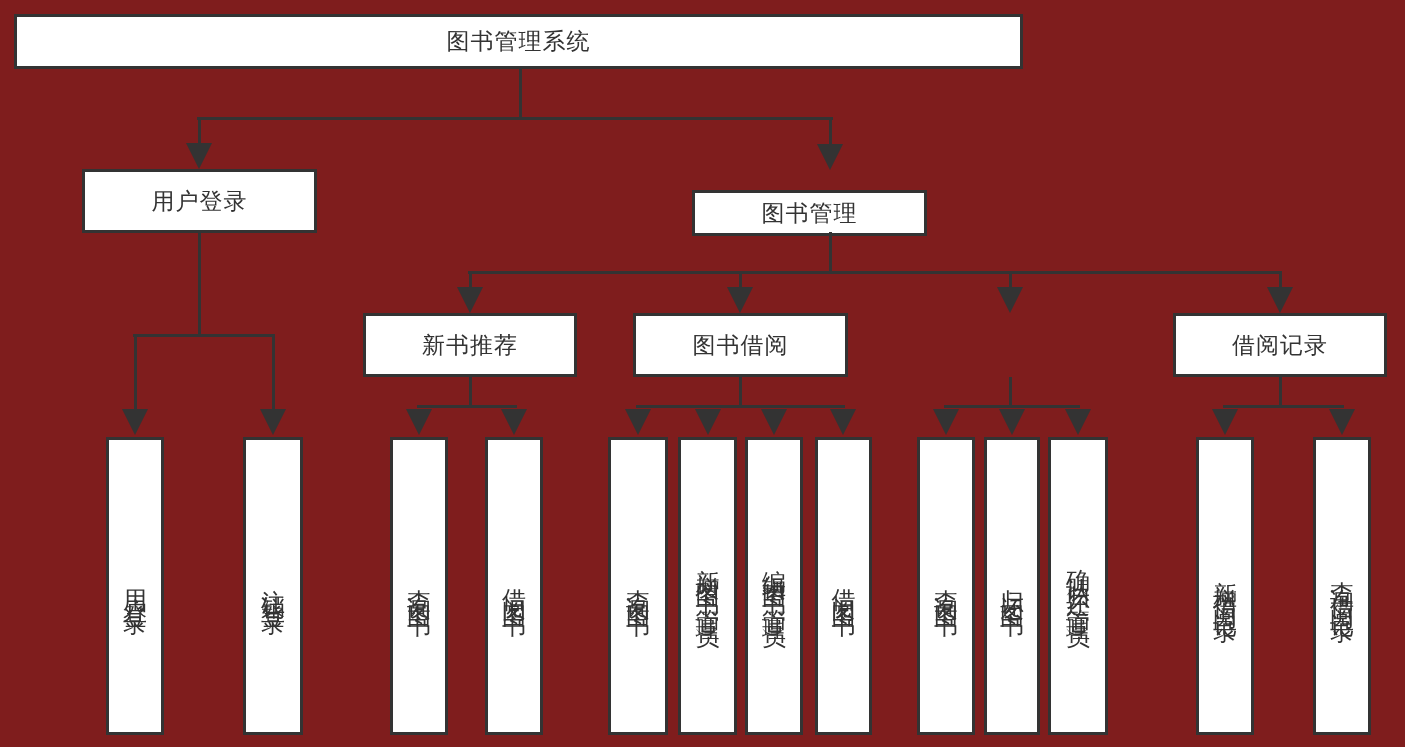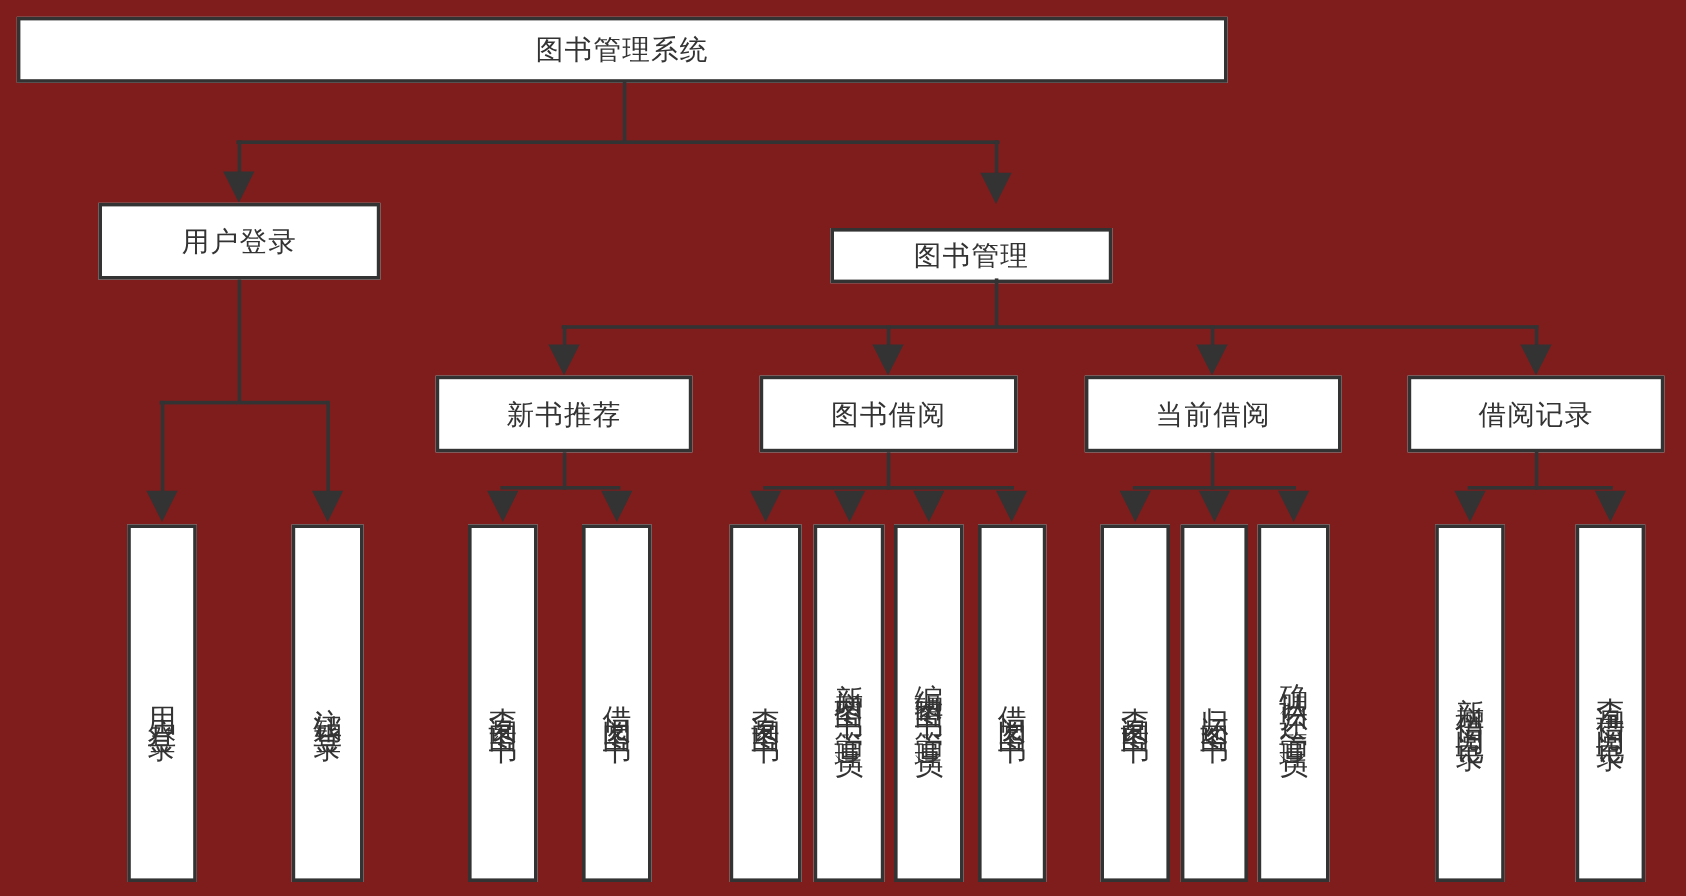--- a/index.html
+++ b/index.html
@@ -57,21 +57,20 @@
   <div class="arrow" style="left:457px;top:287px;"></div>
   <div class="line" style="left:739px;top:271px;width:3px;height:20px;"></div>
   <div class="arrow" style="left:727px;top:287px;"></div>
   <div class="line" style="left:1009px;top:271px;width:3px;height:20px;"></div>
   <div class="arrow" style="left:997px;top:287px;"></div>
   <div class="line" style="left:1279px;top:271px;width:3px;height:20px;"></div>
   <div class="arrow" style="left:1267px;top:287px;"></div>
 
   <div class="box hbox" style="left:633px;top:313px;width:215px;height:64px;">图书借阅</div>
   <div class="box hbox" style="left:363px;top:313px;width:214px;height:64px;">新书推荐</div>
-  <div class="box hbox" style="left:904px;top:313px;width:214px;height:64px;">当前借阅</div>
   <div class="box hbox" style="left:1173px;top:313px;width:214px;height:64px;">借阅记录</div>
 
   <div class="line" style="left:469px;top:377px;width:3px;height:31px;"></div>
   <div class="line" style="left:417px;top:405px;width:100px;height:3px;"></div>
   <div class="arrow" style="left:406px;top:409px;"></div>
   <div class="arrow" style="left:501px;top:409px;"></div>
 
   <div class="line" style="left:739px;top:377px;width:3px;height:31px;"></div>
   <div class="line" style="left:636px;top:405px;width:209px;height:3px;"></div>
   <div class="arrow" style="left:625px;top:409px;"></div>

